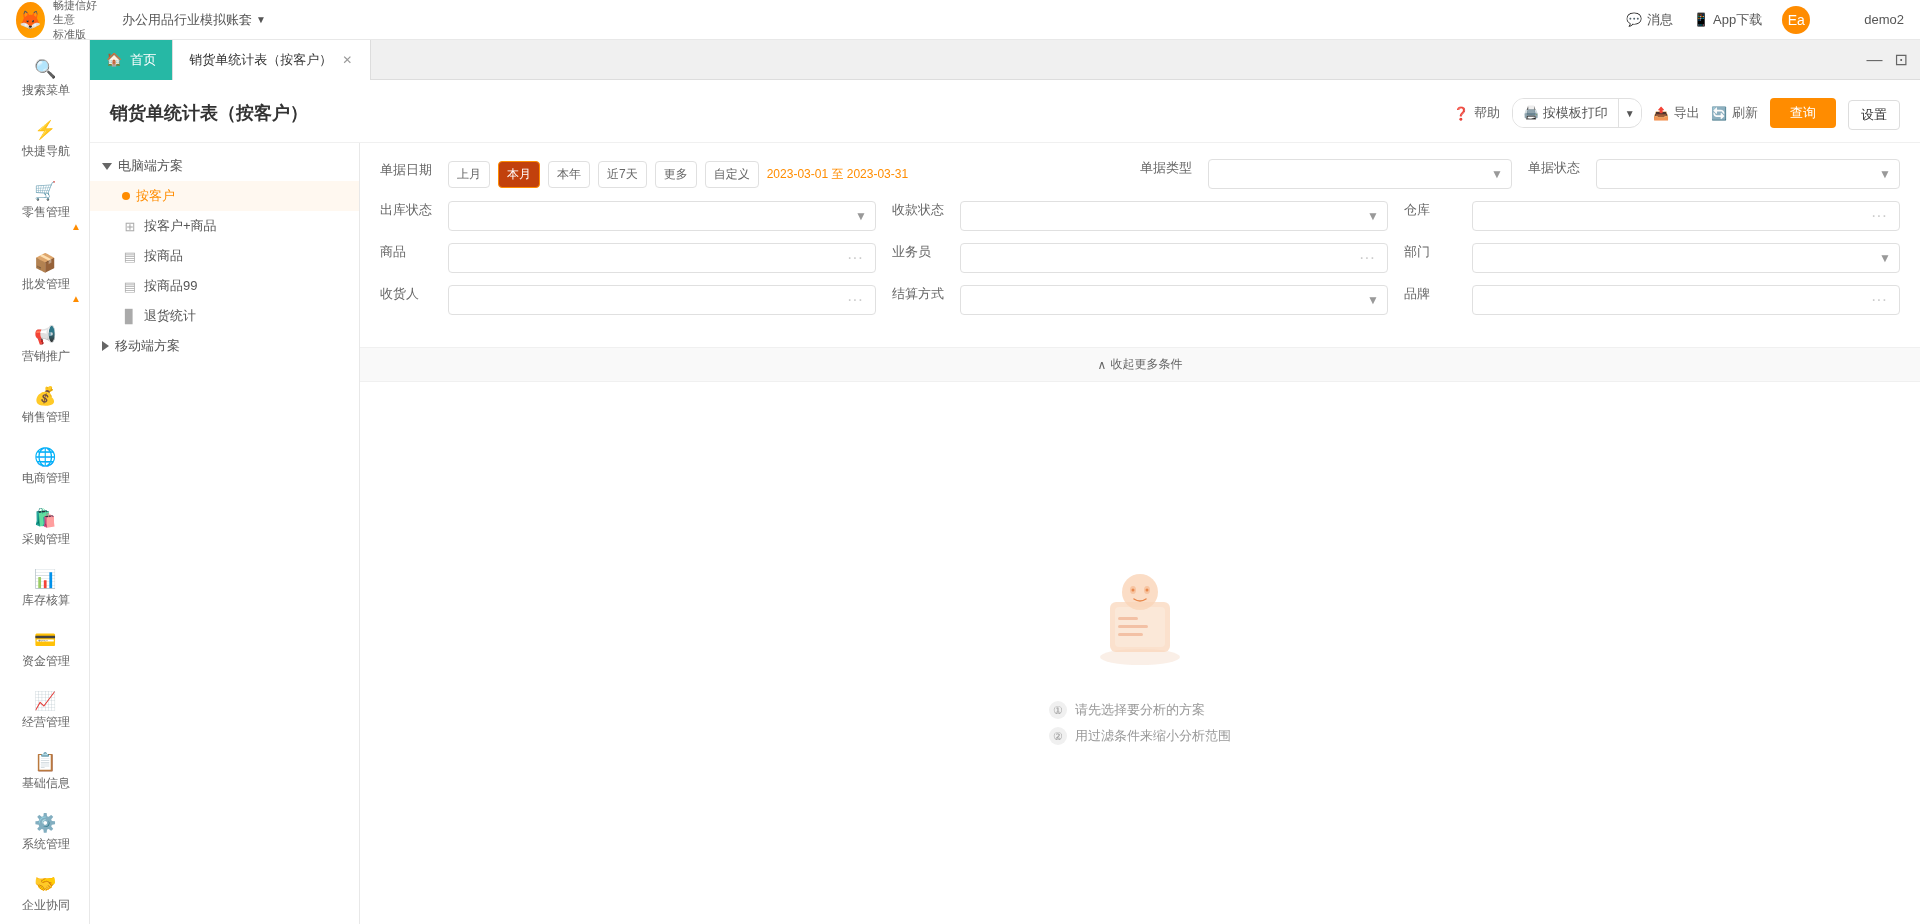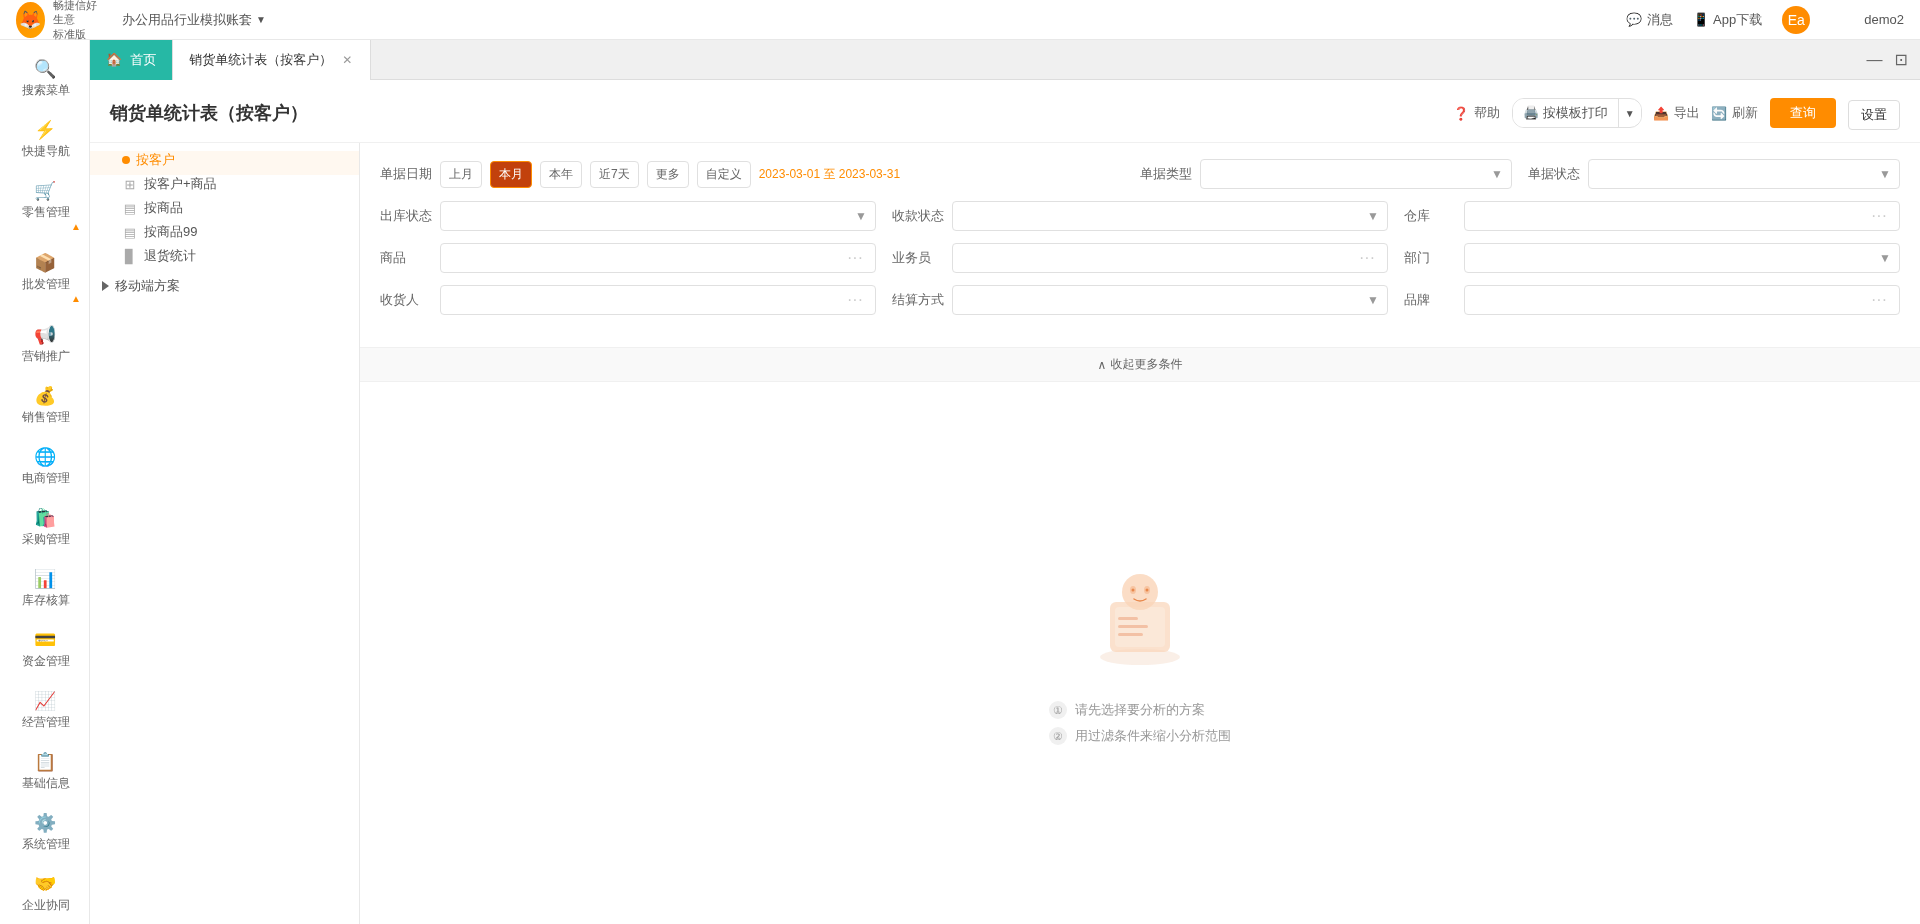--- a/index.html
+++ b/index.html
@@ -56,35 +56,35 @@
     .left-panel { width: 270px; border-right: 1px solid #e8e8e8; padding: 0; overflow-y: auto; background: #fff; }
     .left-panel-header { display: flex; align-items: center; justify-content: space-between; padding: 10px 12px; border-bottom: 1px solid #f0f0f0; }
     .left-panel-title { font-size: 13px; color: #666; }
     .left-panel-actions { display: flex; gap: 8px; }
     .icon-btn { color: #999; cursor: pointer; font-size: 14px; }
 
     
     .scheme-tree { padding: 8px 0; }
     .tree-group { }
     .tree-group-header { display: flex; align-items: center; padding: 6px 12px; cursor: pointer; color: #555; font-size: 13px; gap: 6px; }
-    .tree-item { display: flex; align-items: center; padding: 0 12px 6px 32px; cursor: pointer; color: #555; font-size: 13px; gap: 6px; }
+    .tree-item { display: flex; align-items: center; padding: 6px 12px 6px 32px; cursor: pointer; color: #555; font-size: 13px; gap: 6px; }
     .tree-item.active { color: #ff8c00; background: #fff8f0; }
     .tree-item .item-icon { width: 16px; height: 16px; display: flex; align-items: center; justify-content: center; }
     .triangle-right { display: inline-block; width: 0; height: 0; border-top: 5px solid transparent; border-bottom: 5px solid transparent; border-left: 7px solid #666; }
     .triangle-down { display: inline-block; width: 0; height: 0; border-left: 5px solid transparent; border-right: 5px solid transparent; border-top: 7px solid #666; }
     .circle-active { width: 8px; height: 8px; border-radius: 50%; background: #ff8c00; display: inline-block; }
 
     
     .right-panel { flex: 1; display: flex; flex-direction: column; overflow: hidden; }
 
     
     .filter-section { padding: 16px 20px; border-bottom: 1px solid #f0f0f0; background: #fff; }
     .filter-row { display: flex; align-items: center; margin-bottom: 12px; gap: 16px; }
     .filter-row:last-child { margin-bottom: 16px; }
-    .filter-item { display: flex; align-items: center; flex: 1; }
+    .filter-item { display: flex; align-items: flex-start; flex: 1; gap: 8px; }
     .filter-label { color: #666; font-size: 13px; white-space: nowrap; min-width: 60px; }
     .filter-control { flex: 1; display: flex; align-items: center; border: 1px solid #e0e0e0; border-radius: 4px; height: 30px; padding: 0 8px; background: #fff; cursor: pointer; }
     .filter-control-text { flex: 1; color: #333; font-size: 13px; }
     .filter-control-icon { color: #999; font-size: 12px; }
     .filter-date-group { display: flex; align-items: center; flex: 1; gap: 8px; }
     .date-btn { padding: 4px 8px; border: 1px solid #e0e0e0; border-radius: 4px; cursor: pointer; font-size: 12px; color: #666; background: #fff; }
     .date-btn.active { background: #c2410c; color: white; border-color: #ff8c00; }
     .date-range { color: #ff8c00; font-size: 12px; }
     .ellipsis-btn { color: #ccc; font-size: 16px; cursor: pointer; padding: 0 4px; }
 
@@ -255,20 +255,24 @@
             <button class="btn-settings">设置</button>
           </div>
         </div>
 
         <div class="three-panel">
 
           <div class="left-panel">
             <div class="scheme-tree">
 
               <div class="tree-group">
+                <div class="tree-group-header">
+                  <span class="triangle-down"></span>
+                  <span>电脑端方案</span>
+                </div>
                 <div class="tree-item active">
                   <span class="circle-active"></span>
                   <span>按客户</span>
                 </div>
                 <div class="tree-item">
                   <span class="item-icon" style="color:#aaa;">⊞</span>
                   <span>按客户+商品</span>
                 </div>
                 <div class="tree-item">
                   <span class="item-icon" style="color:#aaa;">▤</span>

